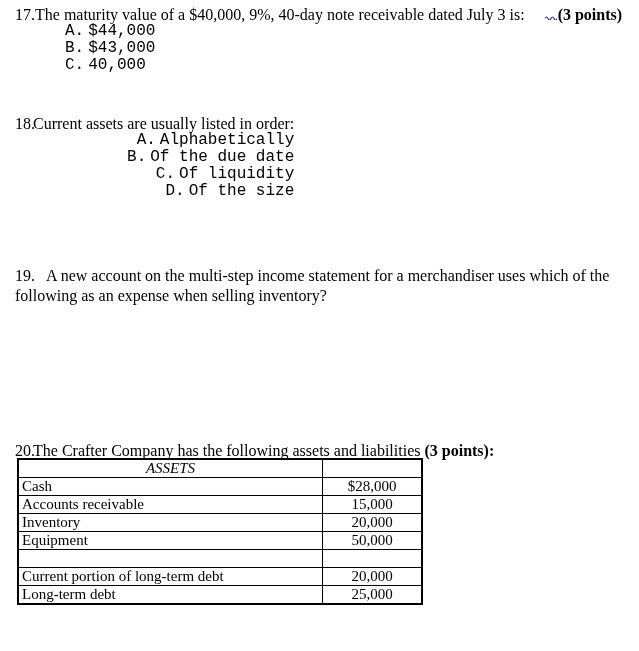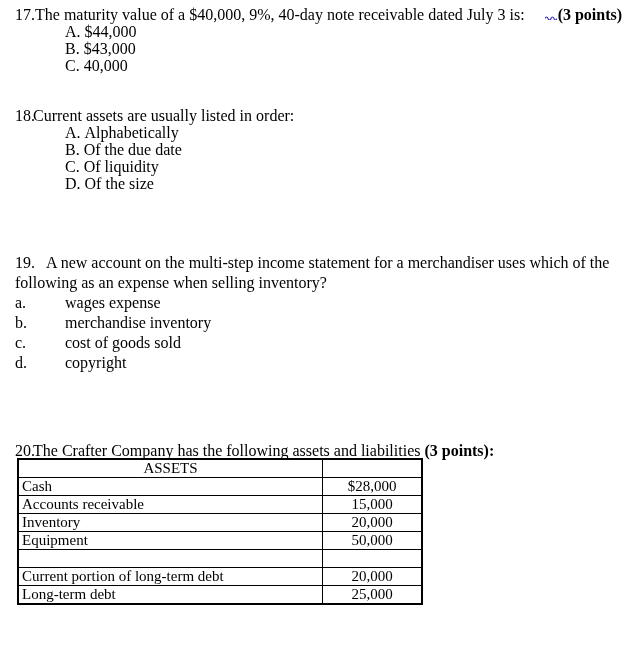--- a/index.html
+++ b/index.html
@@ -16,28 +16,29 @@
     overflow: hidden;
   }
   .q {
     position: absolute;
     font-size: 16px;
     line-height: 17px;
     white-space: nowrap;
   }
   .q.wrap {
     white-space: normal;
+    margin-top: 13px;
   }
   .qnum {
     display: inline-block;
   }
   .w20 { width: 20px; }
   .w18 { width: 18px; }
   .w31 { width: 31px; }
-  .opts { margin-left: 50px; }
+  .opts { margin-left: 50px; font-family: Liberation Mono, monospace; }
   .opt .olabel { margin-right: 4px; }
   .pts { font-weight: bold; }
   .pts-gap { margin-left: 4px; }
   .squiggle {
     margin-left: 20px;
     margin-right: 1px;
     vertical-align: 0px;
   }
   
   .q19 {
@@ -62,54 +63,48 @@
   .acct-table td {
     border: 1px solid #000000;
     height: 17px;
     line-height: 17px;
     padding: 0 3px;
     overflow: hidden;
     white-space: nowrap;
   }
   .acct-table td.c1 { width: 297px; text-align: left; }
   .acct-table td.c2 { width: 92px; text-align: center; }
-  .acct-table tr.section td.c1 { text-align: center; }
+  .acct-table tr.section td.c1 { text-align: center; font-style: italic; }
 </style>
 </head>
 <body>
 
 <div class="q" style="top:6px; left:15px;">
   <div><span class="qnum w20">17.</span><span>The maturity value of a $40,000, 9%, 40-day note receivable dated July 3 is:</span><svg class="squiggle" width="12" height="5" viewBox="0 0 12 5">
         <path d="M0,3.5 Q1.5,0.5 3,3.5 T6,3.5 T9,3.5 T12,3.5" fill="none" stroke-width="1.2" stroke="#3232cd"></path>
       </svg><span class="pts">(3 points)</span></div>
   <div class="opts">
     <div class="opt"><span class="olabel">A.</span><span>$44,000</span></div>
     <div class="opt"><span class="olabel">B.</span><span>$43,000</span></div>
     <div class="opt"><span class="olabel">C.</span><span>40,000</span></div>
   </div>
 </div>
 
-<div class="q" style="top:107px; left:15px;">
+<div class="q" style="top:115px; left:15px;text-align:right;">
   <div><span class="qnum w18">18.</span><span>Current assets are usually listed in order:</span></div>
   <div class="opts">
     <div class="opt"><span class="olabel">A.</span><span>Alphabetically</span></div>
     <div class="opt"><span class="olabel">B.</span><span>Of the due date</span></div>
     <div class="opt"><span class="olabel">C.</span><span>Of liquidity</span></div>
     <div class="opt"><span class="olabel">D.</span><span>Of the size</span></div>
   </div>
 </div>
 
 <div class="q wrap q19" style="top:253px; left:15px;">
   <div><span class="qnum w31">19.</span><span>A new account on the multi-step income statement for a merchandiser uses which of the following as an expense when selling inventory?</span></div>
-  <div>
-    <div class="opt"><span class="olabel19">a.</span><span>wages expense</span></div>
-    <div class="opt"><span class="olabel19">b.</span><span>merchandise inventory</span></div>
-    <div class="opt"><span class="olabel19">c.</span><span>cost of goods sold</span></div>
-    <div class="opt"><span class="olabel19">d.</span><span>copyright</span></div>
-  </div>
 </div>
 
 <div class="q" style="top:430px; left:15px;margin-top:12px;">
   <div><span class="qnum w18">20.</span><span>The Crafter Company has the following assets and liabilities</span><span class="pts pts-gap">(3 points):</span></div>
 </div>
 
 <table class="acct-table">
   <tbody>
     <tr class="section">
       <td class="c1">ASSETS</td>

